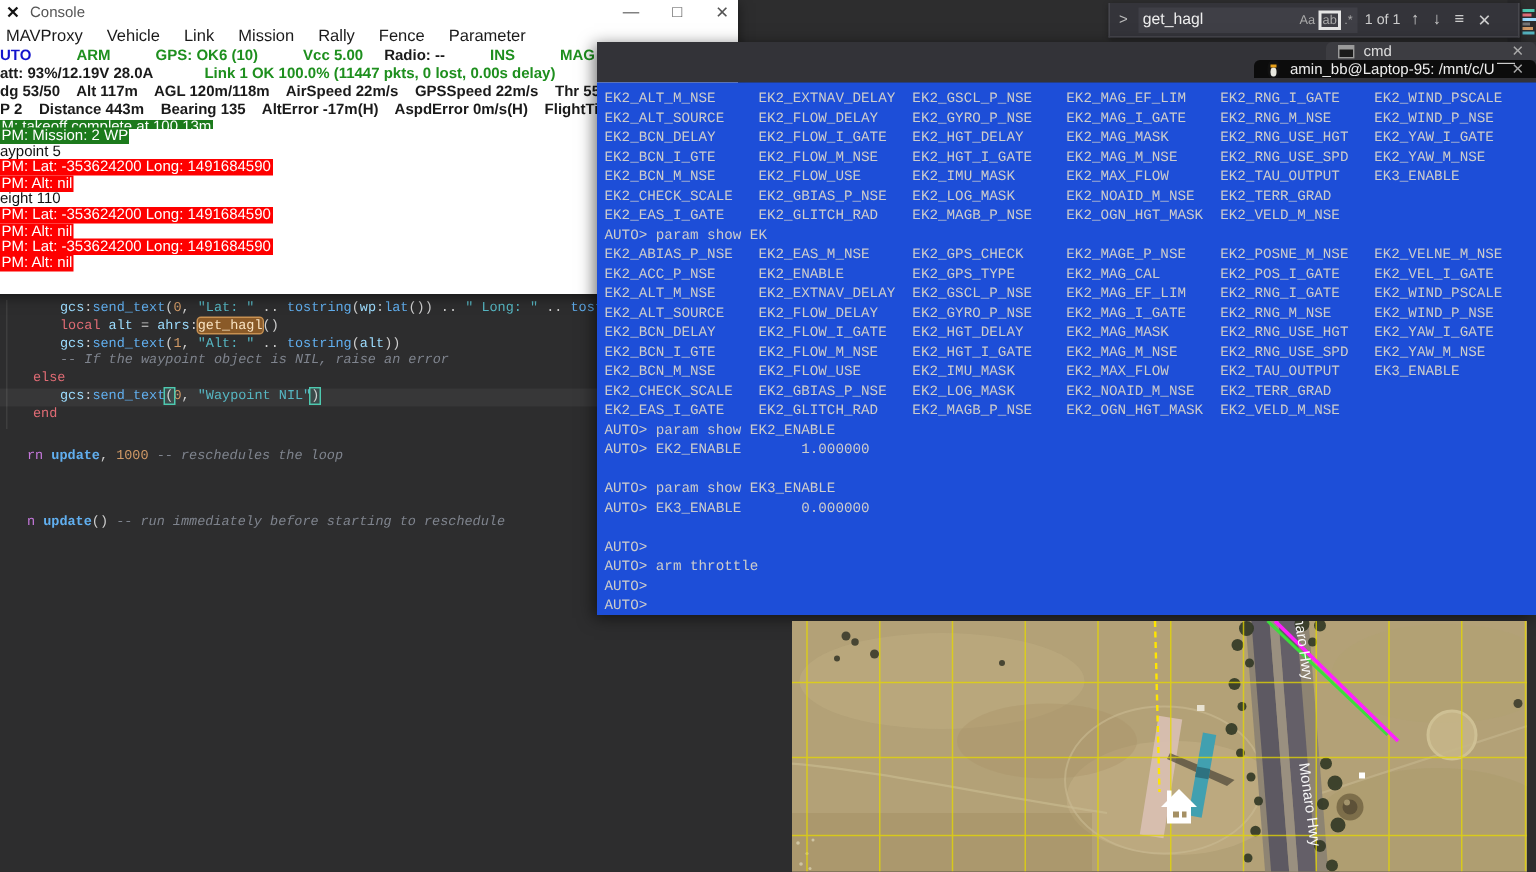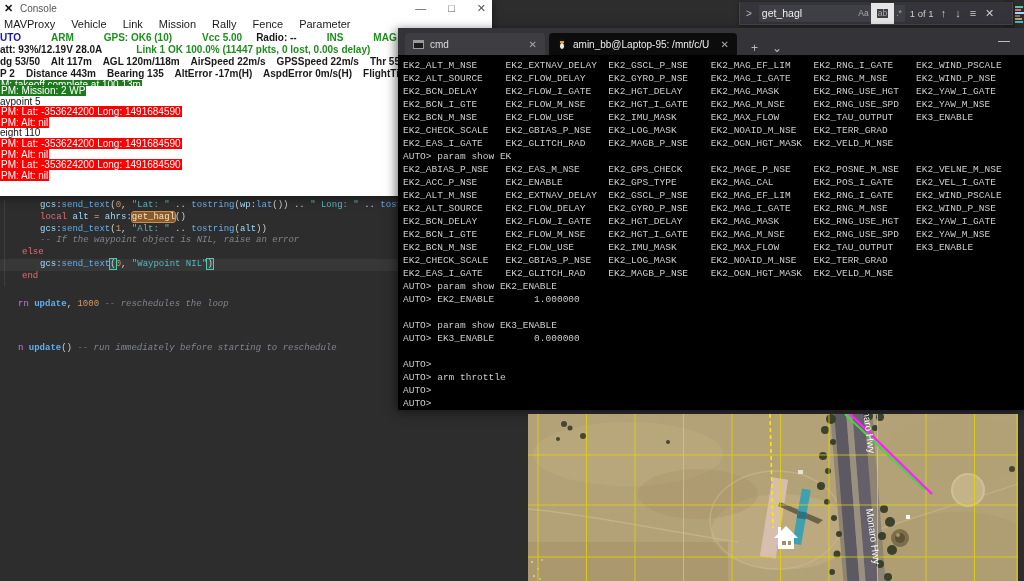--- a/index.html
+++ b/index.html
@@ -31,21 +31,21 @@
 
   
   #find-widget { left:739px; top:2px; width:274px; height:23px; background:#34343a;
                  border:1px solid #46464c; border-top:none; display:flex; align-items:center;
                  padding:0 4px; gap:5px; z-index:2; color:#ccc; box-shadow:0 1px 4px rgba(0,0,0,.4);}
   #find-chevron { font-size:10px; color:#bbb; cursor:pointer; padding:0 2px; }
   #find-input { width:146px; height:17px; background:#3f3f46; display:flex; align-items:center;
                 padding:0 3px; font-size:10.5px; color:#eee; }
   #find-input .q { flex:1; white-space:nowrap; overflow:hidden; }
   .find-opt { font-size:8.5px; color:#aaa; margin-left:2px; }
-  .find-opt.ww { border:6px solid #e5e5e5; padding:0 1px; line-height:9px; }
+  .find-opt.ww { border:2px solid #e5e5e5; padding:0 1px; line-height:9px; }
   #find-results { font-size:9.5px; color:#ccc; white-space:nowrap; }
   .find-btn { font-size:11px; color:#ccc; padding:0 2px; }
 
   
   #console-win { left:-8px; top:0; width:500px; height:196px; background:#ffffff; z-index:3;
                  box-shadow:0 2px 8px rgba(0,0,0,.5); color:#1a1a1a; }
   #console-title { position:absolute; left:0; top:0; right:0; height:18px; background:#fff; }
   #console-logo { position:absolute; left:12px; top:2px; font-size:11px; font-weight:bold; color:#111; }
   #console-title-text { position:absolute; left:28px; top:3px; font-size:10px; color:#555; }
   #console-controls { position:absolute; right:6px; top:2px; display:flex; gap:22px;
@@ -63,38 +63,38 @@
   .msg.m-green span { background:#1c7a1c; color:#fff; padding:0 1px; }
   .msg.m-red span { background:#fe0000; color:#fff; padding:0 1px; }
   .msg.m-plain { color:#111; }
   .msg.clip { height:6px; overflow:hidden; }
   .msg.clip span { display:inline-block; margin-top:-5px; }
 
   
   #terminal-win { left:398px; top:28px; width:626px; height:382px; z-index:4;
                   box-shadow:-2px 2px 10px rgba(0,0,0,.55); }
   #tab-bar { position:absolute; left:0; top:0; right:0; height:27px; background:#333338;
-             display:flex; align-items:flex-end; }
+             display:flex; align-items:flex-end;flex-direction:column; }
   .term-tab { height:22px; display:flex; align-items:center; gap:6px; padding:0 8px;
               font-size:10px; color:#ddd; border-radius:4px 4px 0 0; }
   #tab-cmd { margin-left:7px; width:140px; background:#3d3d42; }
   #tab-wsl { margin-left:4px; width:188px; background:#0c0c0c; color:#eee; }
   .tab-label { flex:1; white-space:nowrap; overflow:hidden; }
   .tab-close { font-size:10px; color:#aaa; }
   .tab-btn { font-size:12px; color:#bbb; margin-left:14px; }
   #term-min { position:absolute; right:14px; top:6px; font-size:12px; color:#ccc; }
   .cmd-glyph { width:11px; height:9px; background:#1b1b1b; border:1px solid #9a9a9a;
                border-top:3px solid #9a9a9a; display:inline-block; }
   .tux { position:relative; width:10px; height:12px; display:inline-block; }
   .tux .b1 { position:absolute; left:1px; top:0; width:8px; height:12px; background:#111;
              border-radius:45% 45% 40% 40%; }
   .tux .b2 { position:absolute; left:3px; top:5px; width:4px; height:6px; background:#e8e8e0;
              border-radius:45%; }
   .tux .b3 { position:absolute; left:3px; top:3px; width:4px; height:2px; background:#e8a018; }
-  #term-content { position:absolute; left:0; top:27px; right:0; bottom:0; background:#000000;
+  #term-content { position:absolute; left:0; top:27px; right:0; bottom:0; background:#1d4ed8;
                   padding:4px 0 0 5px; overflow:hidden; }
   #term-content pre { font-family:"Liberation Mono", monospace; font-size:9.5px;
                       line-height:13px; color:#cccccc; }
 
   
   #map-win { left:528px; top:414px; width:490px; height:167px; z-index:4; background:#b3a177; }
 
   .nosel { user-select:none; }
 </style>
 </head>

